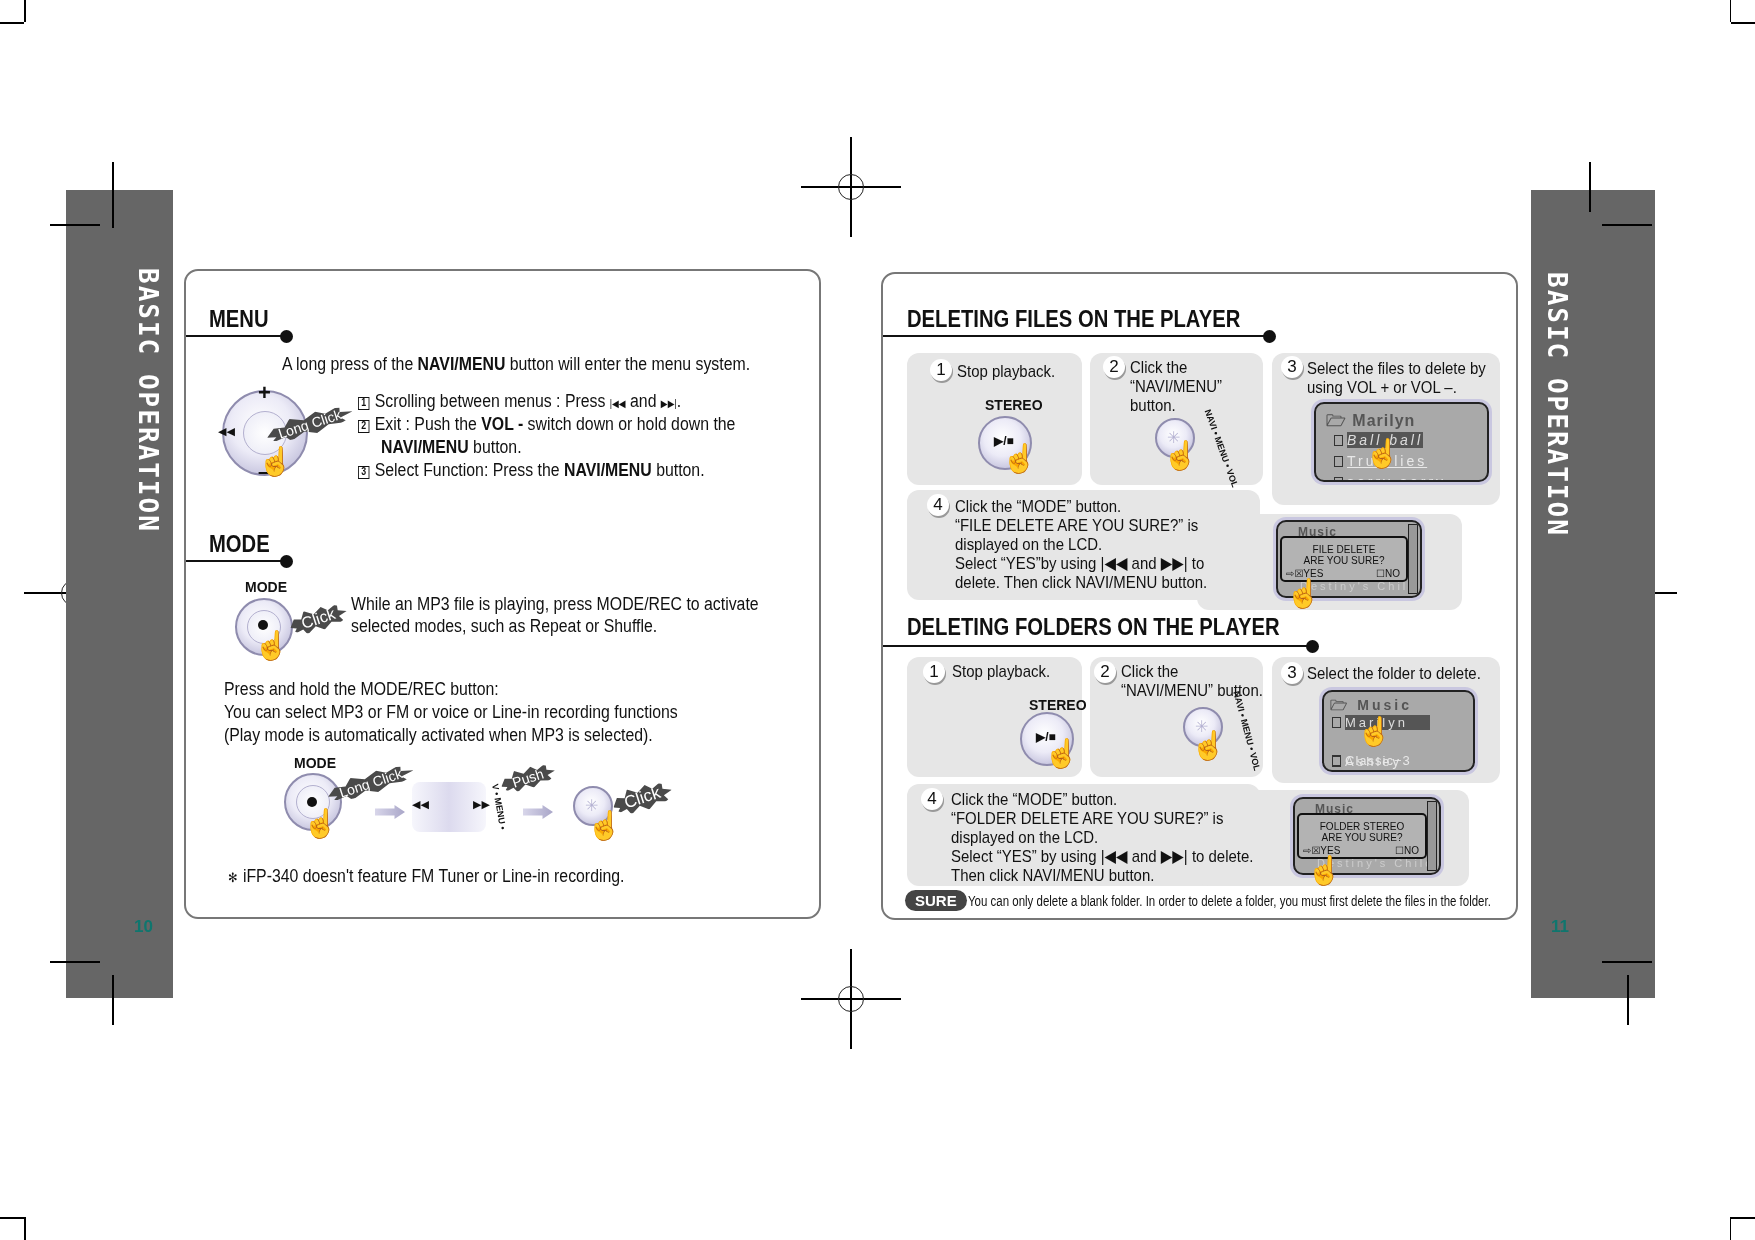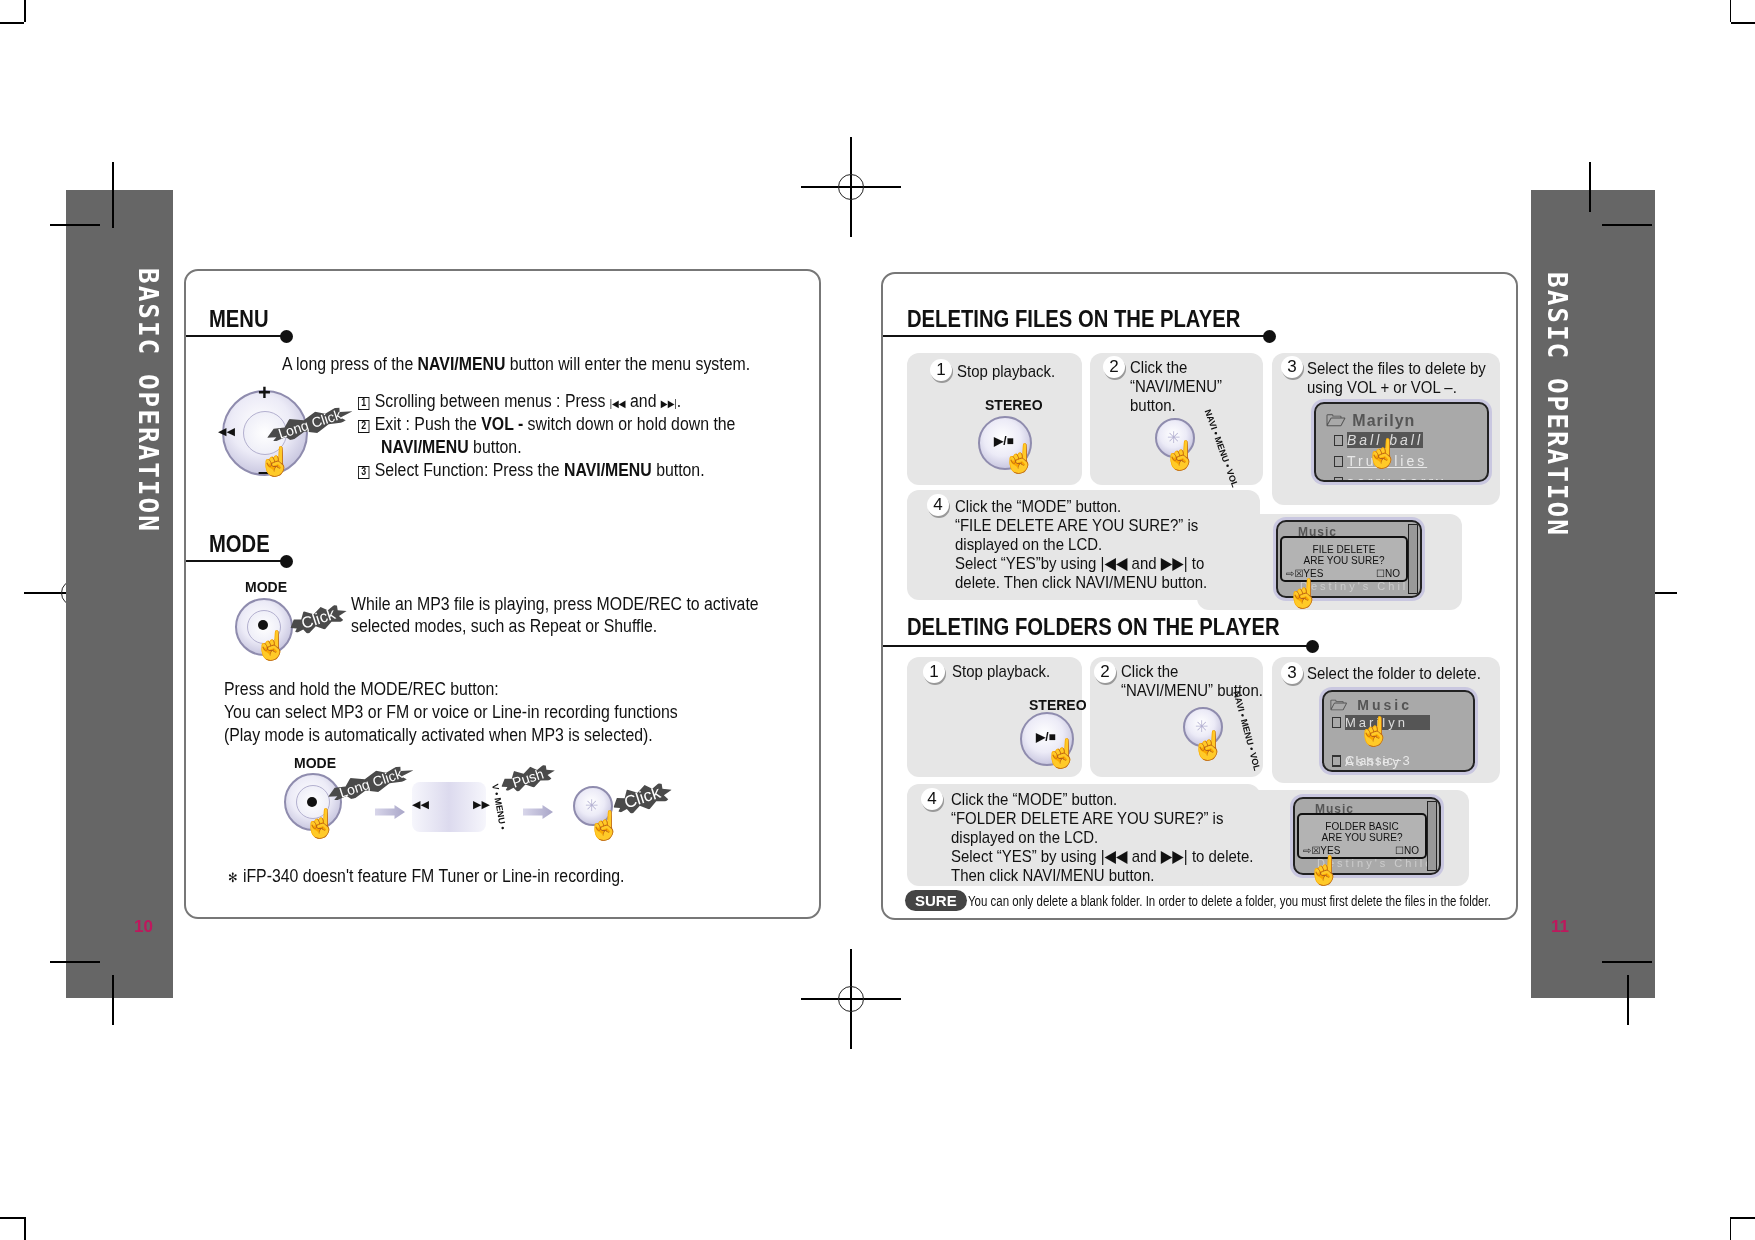--- a/index.html
+++ b/index.html
@@ -10,21 +10,21 @@
   
   .crop { position: absolute; background: #000; }
   .reg { position: absolute; width: 100px; height: 100px; }
   .reg .h { position: absolute; left: 0; top: 49px; width: 100px; height: 1.5px; background:#000; }
   .reg .v { position: absolute; top: 0; left: 49px; width: 1.5px; height: 100px; background:#000; }
   .reg .c { position: absolute; left: 37px; top: 37px; width: 26px; height: 26px; border: 1.5px solid #222; border-radius: 50%; }
 
   
   .side-tab { position: absolute; background: #666666; }
   .side-title { position: absolute; color: #fff; font-family: "DejaVu Sans Mono", "Liberation Mono", monospace; font-weight: bold; font-size: 26px; letter-spacing: 2px; writing-mode: vertical-rl; white-space: nowrap; }
-  .page-num { position: absolute; color: #be185d; font-weight: bold; font-size: 17px; text-align: right; }
+  .page-num { position: absolute; color: #0f766e; font-weight: bold; font-size: 17px; text-align: right; }
   .tab-line { position: absolute; background: #000; }
 
   
   .box { position: absolute; border: 2px solid #777; border-radius: 14px; background: #fff; }
 
   .sec-title { position: absolute; font-weight: bold; font-size: 23px; transform: scaleX(0.88); transform-origin: left center; white-space: nowrap; }
   .sec-rule { position: absolute; height: 2px; background: #111; }
   .sec-dot { position: absolute; width: 13px; height: 13px; border-radius: 50%; background: #111; }
 
   .txt { position: absolute; font-size: 18px; line-height: 21px; white-space: nowrap; transform: scaleX(0.88); transform-origin: left top; }
@@ -278,21 +278,21 @@
 <div class="step-txt" style="left:951px;top:790px;">Click the “MODE” button.</div>
 <div class="step-txt" style="left:951px;top:809px;">“FOLDER DELETE ARE YOU SURE?” is</div>
 <div class="step-txt" style="left:951px;top:828px;">displayed on the LCD.</div>
 <div class="step-txt" style="left:951px;top:847px;">Select “YES” by using |◀◀ and ▶▶| to delete.</div>
 <div class="step-txt" style="left:951px;top:866px;">Then click NAVI/MENU button.</div>
 <div class="lcd" style="left:1293px;top:797px;width:148px;height:78px;">
   <div class="lcd-head" style="left:20px;top:3px;font-size:12px;">Music</div>
   <div class="lcd-row" style="left:22px;top:58px;font-size:11px;color:#ccc;">Destiny's Child</div>
   <div class="scrollbar" style="right:2px;top:2px;height:70px;"></div>
   <div class="dialog" style="left:2px;top:14px;width:130px;height:46px;">
-    <div style="margin-top:6px;">FOLDER BASIC</div>
+    <div style="margin-top:6px;">FOLDER STEREO</div>
     <div>ARE YOU SURE?</div>
     <div style="display:flex;justify-content:space-between;padding:2px 6px 0 4px;">
       <span><span>⇨</span><span>☒</span><span>YES</span></span>
       <span><span>☐</span><span>NO</span></span>
     </div>
   </div>
 </div>
 <div class="hand" style="left:1307px;top:857px;">☝</div>
 
 <div class="note-pill" style="left:905px;top:890px;">SURE</div>

